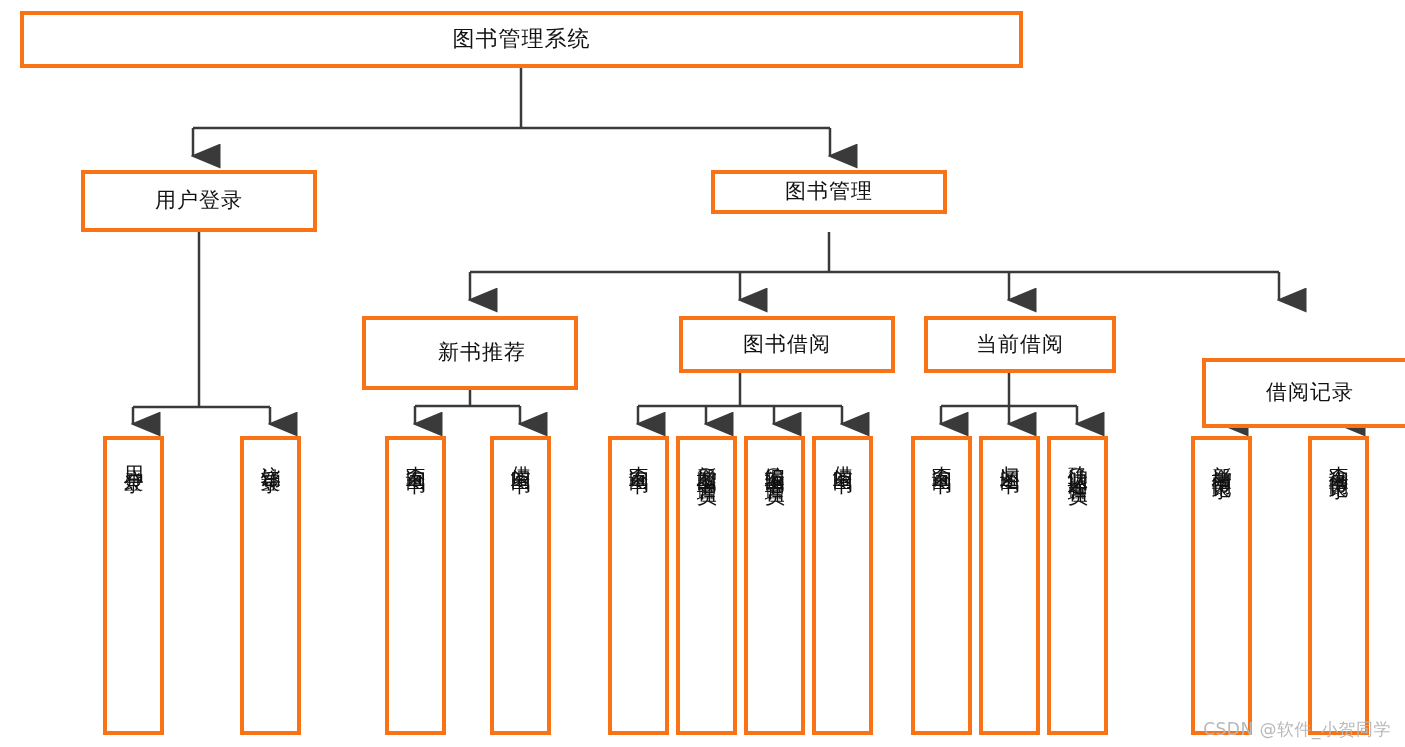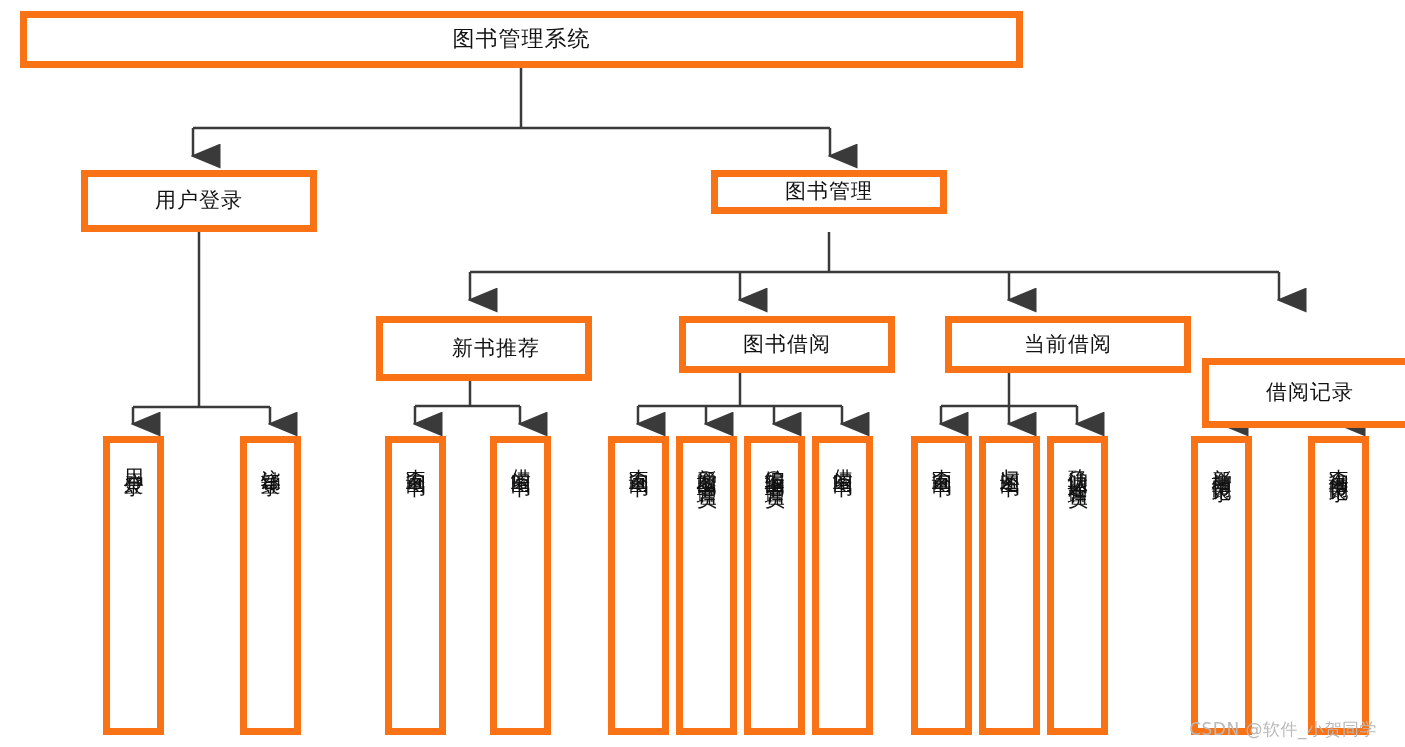--- a/index.html
+++ b/index.html
@@ -20,21 +20,21 @@
     position:absolute;
     left:0;top:0;
     width:1405px;height:747px;
     pointer-events:none;
   }
   
   .node{
     position:absolute;
     box-sizing:border-box;
     background:#ffffff;
-    border:7px solid #f97316;
+    border:4px solid #f97316;
     display:flex;
     align-items:center;
     justify-content:center;
     color:#111111;
     z-index:2;
   }
   .node.root,
   .node.lvl2,
   .node.lvl3{
     font-size:21px;
@@ -55,21 +55,21 @@
     font-size:20px;
     line-height:1.18;
     letter-spacing:3px;
     white-space:nowrap;
     text-align:left;
     color:#111111;
   }
   
   #watermark{
     position:absolute;
-    right:28px;
+    right:14px;
     bottom:6px;
     font-size:17px;
     color:#b9b9b9;
     letter-spacing:.5px;
     white-space:nowrap;
     z-index:5;
     user-select:none;
     margin-top:28px;
   }
 </style>
@@ -135,29 +135,29 @@
   </div>
 
   <div class="node lvl2" style="left:81px;top:170px;width:236px;height:62px;">
     <span>用户登录</span>
   </div>
 
   <div class="node lvl2" style="left:711px;top:170px;width:236px;height:44px;">
     <span>图书管理</span>
   </div>
 
-  <div class="node lvl3" style="left:376px;top:316px;width:216px;height:65px;padding-left:24px;">
+  <div class="node lvl3" style="left:362px;top:316px;width:216px;height:74px;padding-left:24px;">
     <span>新书推荐</span>
   </div>
 
   <div class="node lvl3" style="left:632px;top:316px;width:216px;height:57px;margin-left:47px;">
     <span>图书借阅</span>
   </div>
 
-  <div class="node lvl3" style="left:945px;top:316px;width:246px;height:57px;justify-content:center;">
+  <div class="node lvl3" style="left:924px;top:316px;width:192px;height:57px;justify-content:center;">
     <span>当前借阅</span>
   </div>
 
   <div class="node lvl3" style="left:1202px;top:316px;width:216px;height:70px;margin-top:42px;">
     <span>借阅记录</span>
   </div>
 
   <div class="node leaf" style="left:103px;top:436px;width:61px;height:299px;">
     <span class="vtext">用户登录</span>
   </div>

